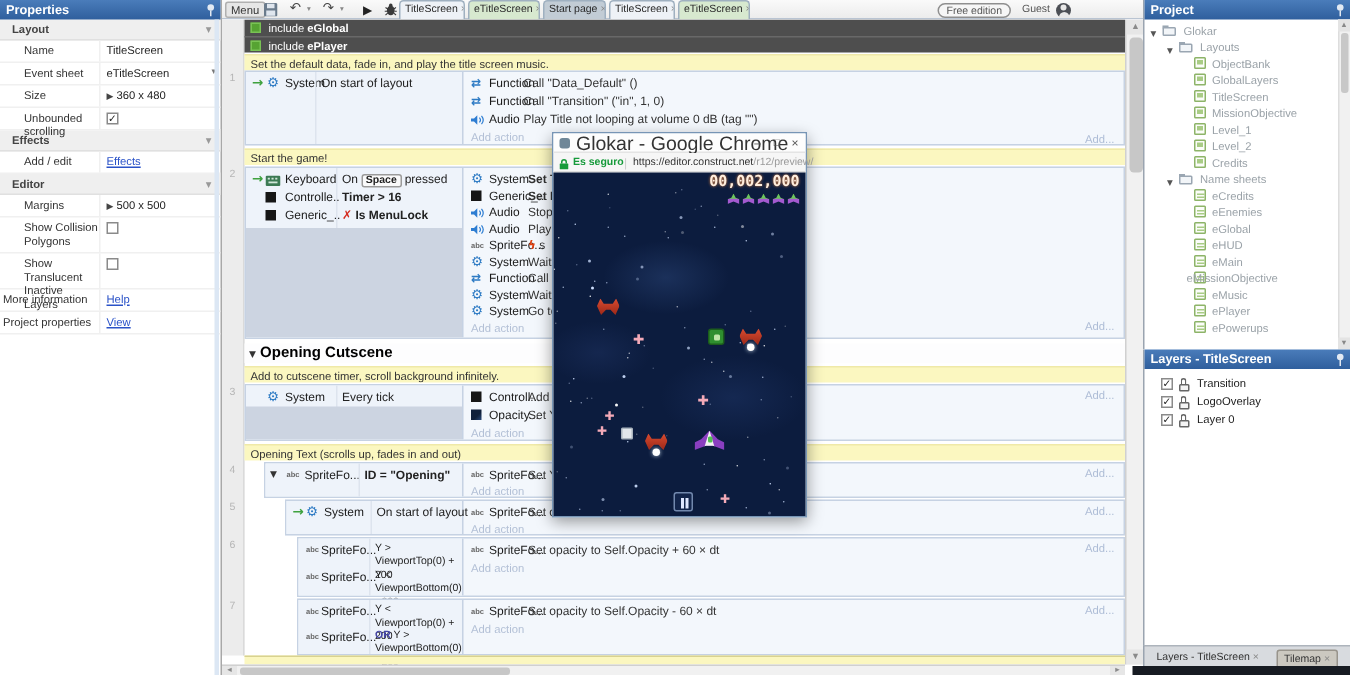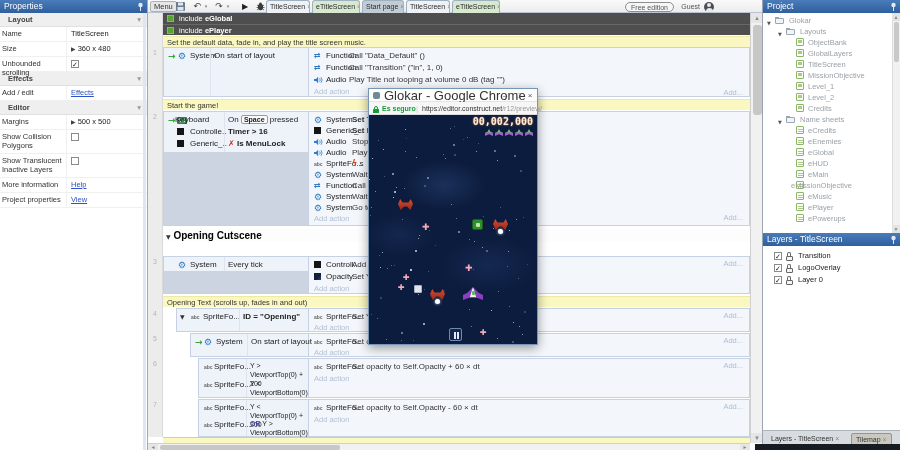--- a/index.html
+++ b/index.html
@@ -1,30 +1,30 @@
 <!DOCTYPE html>
 <html><head>
 <meta charset="utf-8">
 <style>
   *{margin:0;padding:0;box-sizing:border-box}
   html,body{width:900px;height:450px;overflow:hidden;background:#fff;
     font-family:"Liberation Sans","DejaVu Sans",sans-serif;-webkit-font-smoothing:antialiased}
   .stage{position:relative;width:900px;height:450px;background:#fff;font-size:8px;color:#333}
   .abs{position:absolute}
   .hdr{height:13px;line-height:13px;background:linear-gradient(#4a7cba,#2f5f9d);color:#fff;
-    font-weight:normal;font-size:8.5px;padding-left:4px;position:relative}
+    font-weight:bold;font-size:8.5px;padding-left:4px;position:relative}
   .pin{position:absolute;right:3px;top:2px;opacity:.85}
   
   .props{left:0;top:0;width:148px;height:450px;background:#fff;border-right:1px solid #a8a8a8}
   .pp-scroll{position:absolute;right:1px;top:13px;bottom:0;width:3px;background:#dce7f4}
   .sec{height:14px;line-height:14px;background:#efefef;border-bottom:1px solid #e0e0e0;
     padding:0 6px 0 8px;color:#444;font-size:7.5px;font-weight:bold}
   .sec .dd{float:right;color:#999;font-weight:normal}
   .prow{display:flex;border-bottom:1px solid #f0f0f0;font-size:7.5px}
-  .prow .lb{width:66px;padding:2px 0 0 2px;color:#333;line-height:9px}
+  .prow .lb{width:66px;padding:2px 0 0 16px;color:#333;line-height:9px}
   .prow .lb0{padding-left:2px}
   .prow .vl{flex:1;padding:2px 0 0 4px;color:#222;border-left:1px solid #f0f0f0}
   .h15{height:15px}.h24{height:24px}
   a.lnk{color:#2a52c8;text-decoration:underline;cursor:pointer}
   .cb{display:inline-block;width:8px;height:8px;border:1px solid #8a8a8a;background:#fff;
     line-height:7px;text-align:center;font-size:7px;color:#222;vertical-align:middle}
   .exp{color:#444;font-size:6px;margin-right:2px}
   .ddv{color:#777;font-size:6px;float:right;margin-right:3px}
   
   .tb{left:148px;top:0;width:614px;height:13px;background:linear-gradient(#fafafa,#ececec);
@@ -156,20 +156,24 @@
             <rect x="3" y="5" width="1" height="4" fill="#fff"></rect>
           </svg>
         </span>
     </div>
     <div class="sec"><span class="dd">▾</span><span>Layout</span></div>
     <div class="prow h15">
       <span class="lb">Name</span>
       <span class="vl">TitleScreen</span>
     </div>
     <div class="prow h15">
+      <span class="lb">Event sheet</span>
+      <span class="vl"><span>eTitleScreen</span><span class="ddv">▾</span></span>
+    </div>
+    <div class="prow h15">
       <span class="lb">Size</span>
       <span class="vl"><span class="exp">▶</span><span>360 x 480</span></span>
     </div>
     <div class="prow h15">
       <span class="lb">Unbounded scrolling</span>
       <span class="vl"><span class="cb">✓</span></span>
     </div>
     <div class="sec"><span class="dd">▾</span><span>Effects</span></div>
     <div class="prow h15">
       <span class="lb">Add / edit</span>
@@ -283,21 +287,21 @@
         <span class="r garw" style="left:4px;top:2px">→</span>
         <span class="r" style="left:13px;top:2px">
             <svg width="10" height="7" viewBox="0 0 10 7" style="margin-top:2.5px">
               <rect width="10" height="7" rx="1" fill="#3c7a54"></rect>
               <rect x="1.5" y="1.5" width="1.4" height="1.2" fill="#cfe6d8"></rect>
               <rect x="4" y="1.5" width="1.4" height="1.2" fill="#cfe6d8"></rect>
               <rect x="6.5" y="1.5" width="1.4" height="1.2" fill="#cfe6d8"></rect>
               <rect x="2" y="4" width="6" height="1.2" fill="#cfe6d8"></rect>
             </svg>
           </span>
-        <span class="r objn" style="left:11px;top:2px">Keyboard</span>
+        <span class="r objn" style="left:26px;top:2px">Keyboard</span>
         <span class="vline" style="left:60px"></span>
         <span class="r" style="left:64px;top:2px"><span>On</span> <span class="key">Space</span> <span>pressed</span></span>
         <span class="r" style="left:13px;top:14px"><i class="sqi"></i></span>
         <span class="r objn" style="left:26px;top:14px">Controlle..</span>
         <span class="r bld" style="left:64px;top:14px">Timer &gt; 16</span>
         <span class="r" style="left:13px;top:26px"><i class="sqi"></i></span>
         <span class="r objn" style="left:26px;top:26px">Generic_..</span>
         <span class="r" style="left:64px;top:26px"><span class="xmark">✗</span> <span class="bld">Is MenuLock</span></span>
         <div class="fill" style="top:40px"></div>
       </div>
@@ -337,20 +341,21 @@
         <span class="r atxt" style="left:188px;top:79px">Wait</span>
       <span class="r gear" style="left:150px;top:90px">⚙</span>
         <span class="r objn" style="left:162px;top:90px">System</span>
         <span class="r atxt" style="left:188px;top:90px">Go to</span>
       <span class="r addact" style="left:150px;top:101px">Add action</span>
       <span class="addlink" style="top:101px">Add...</span>
     </div>
 
     <div class="grp" style="top:216px"><span class="coltri" style="margin-left:3px">▼</span> <span>Opening Cutscene</span></div>
 
+    <div class="cmt" style="top:231px">Add to cutscene timer, scroll background infinitely.</div>
 
     <div class="evt" style="left:15px;top:243px;width:587px;height:38px">
       <div class="cond" style="width:145px">
         <span class="r gear" style="left:14px;top:2px">⚙</span>
         <span class="r objn" style="left:26px;top:2px">System</span>
         <span class="vline" style="left:60px"></span>
         <span class="r" style="left:64px;top:2px">Every tick</span>
         <div class="fill" style="top:14px"></div>
       </div>
       <span class="r" style="left:150px;top:2px"><i class="sqi"></i></span>

